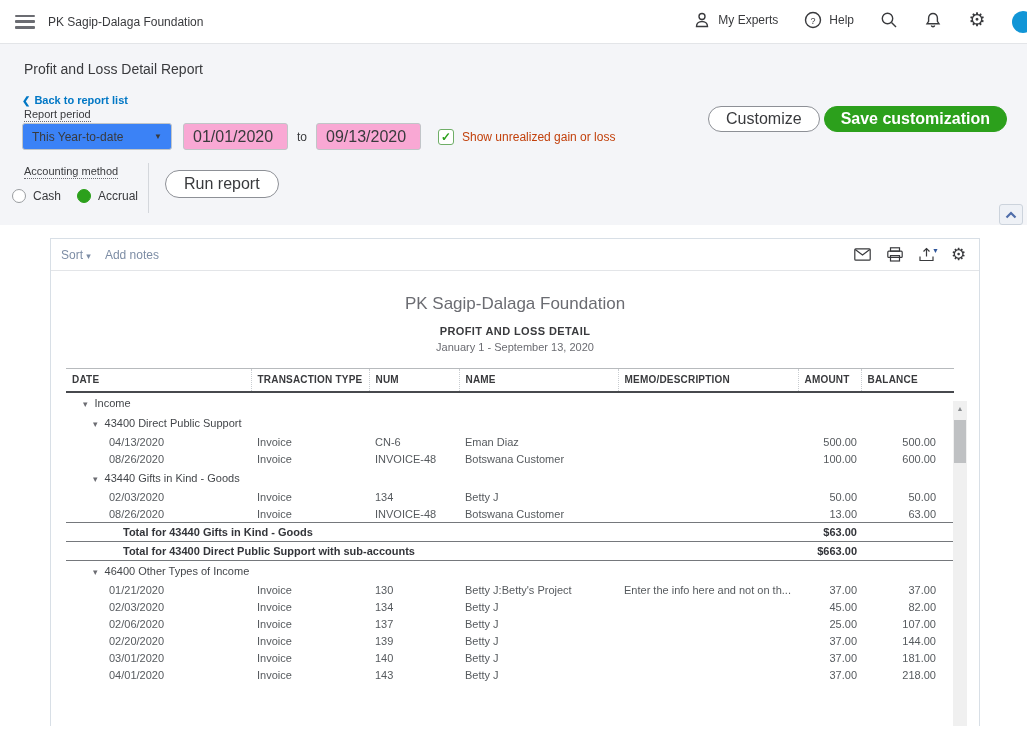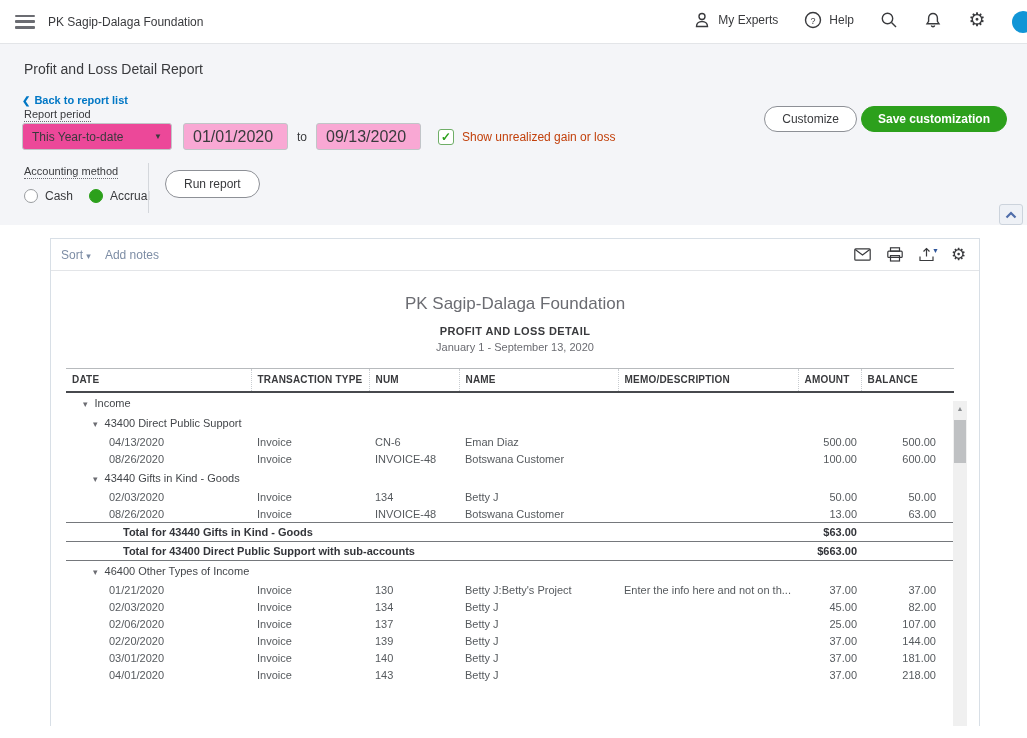--- a/index.html
+++ b/index.html
@@ -26,38 +26,38 @@
   
   .gray { position:absolute; top:44px; left:0; right:0; height:181px; background:#f4f5f8; }
   .page-title { position:absolute; left:24px; top:17px; font-size:14px; font-weight:400; color:#393a3d; }
   .back-link { position:absolute; left:22px; top:50px; font-size:11px; font-weight:bold;
     color:#0077c5; cursor:pointer; }
   .back-link .chev { font-size:10px; margin-right:4px; }
   .dotted-label { font-size:11px; color:#393a3d; border-bottom:1px dotted #6b6c72;
     padding-bottom:1px; cursor:default; }
   .report-period { position:absolute; left:24px; top:64px; }
   .controls { position:absolute; left:22px; top:79px; display:flex; align-items:center; }
-  .select-box { width:150px; height:27px; background:#ec4899; border:1px solid #c1c5c8; border-radius:3px;
+  .select-box { width:150px; height:27px; background:#3b82f6; border:1px solid #c1c5c8; border-radius:3px;
     font-size:12px; display:flex; align-items:center; padding:0 9px; cursor:pointer; }
   .select-box .sel-arrow { margin-left:auto; font-size:8px; color:#393a3d; }
   .date-input { width:105px; height:27px; background:#f9a8d4; border:1px solid #c1c5c8; border-radius:3px;
     font-size:16px; color:#393a3d; padding:0 9px; font-family:"Liberation Sans",sans-serif; }
   .d1 { margin-left:11px; } .d2 { }
   .to-label { margin:0 9px; font-size:12px; color:#393a3d; }
   .checkbox { width:16px; height:16px; margin-left:17px; background:#fff; border:1px solid #6fae67;
     border-radius:3px; display:flex; align-items:center; justify-content:center; cursor:pointer; }
   .checkbox .check { color:#2ca01c; font-size:12px; font-weight:bold; line-height:1; }
   .cb-label { margin-left:8px; font-size:12px; color:#c2410c; }
   .hdr-buttons { position:absolute; right:20px; top:62px; display:flex; gap:4px; }
-  .btn { height:26px; border-radius:14px; font-size:12px; display:inline-flex; align-items:center;
+  .btn { height:26px; border-radius:14px; font-size:16px; display:inline-flex; align-items:center;
     justify-content:center; cursor:pointer; font-family:"Liberation Sans",sans-serif; }
   .btn-outline { background:#fff; border:1px solid #8d9096; color:#393a3d; padding:0 17px; }
   .btn-green { background:#2ca01c; border:1px solid #2ca01c; color:#fff; font-weight:bold; padding:0 16px; }
   .acct-label { position:absolute; left:24px; top:121px; }
-  .radio-row { position:absolute; left:24px; top:145px; display:flex; align-items:center; font-size:12px; }
+  .radio-row { position:absolute; left:12px; top:145px; display:flex; align-items:center; font-size:12px; }
   .radio { width:14px; height:14px; border-radius:50%; border:1px solid #9a9da0; background:#fff;
     cursor:pointer; }
   .radio.checked { background:#2ca01c; border-color:#2ca01c; }
   .radio-lbl { margin:0 16px 0 7px; color:#393a3d; }
   .vdivider { position:absolute; left:148px; top:119px; width:1px; height:50px; background:#d4d7dc; }
   .run-report { position:absolute; left:165px; top:126px; height:28px; padding:0 18px; }
   .collapse-btn { position:absolute; left:999px; top:204px; width:24px; height:21px; background:#eef1f6;
     border:1px solid #ccd3dc; border-radius:3px; display:flex; align-items:center; justify-content:center;
     cursor:pointer; }
   .collapse-btn svg { stroke:#4f6daa; stroke-width:2.2; fill:none; }

